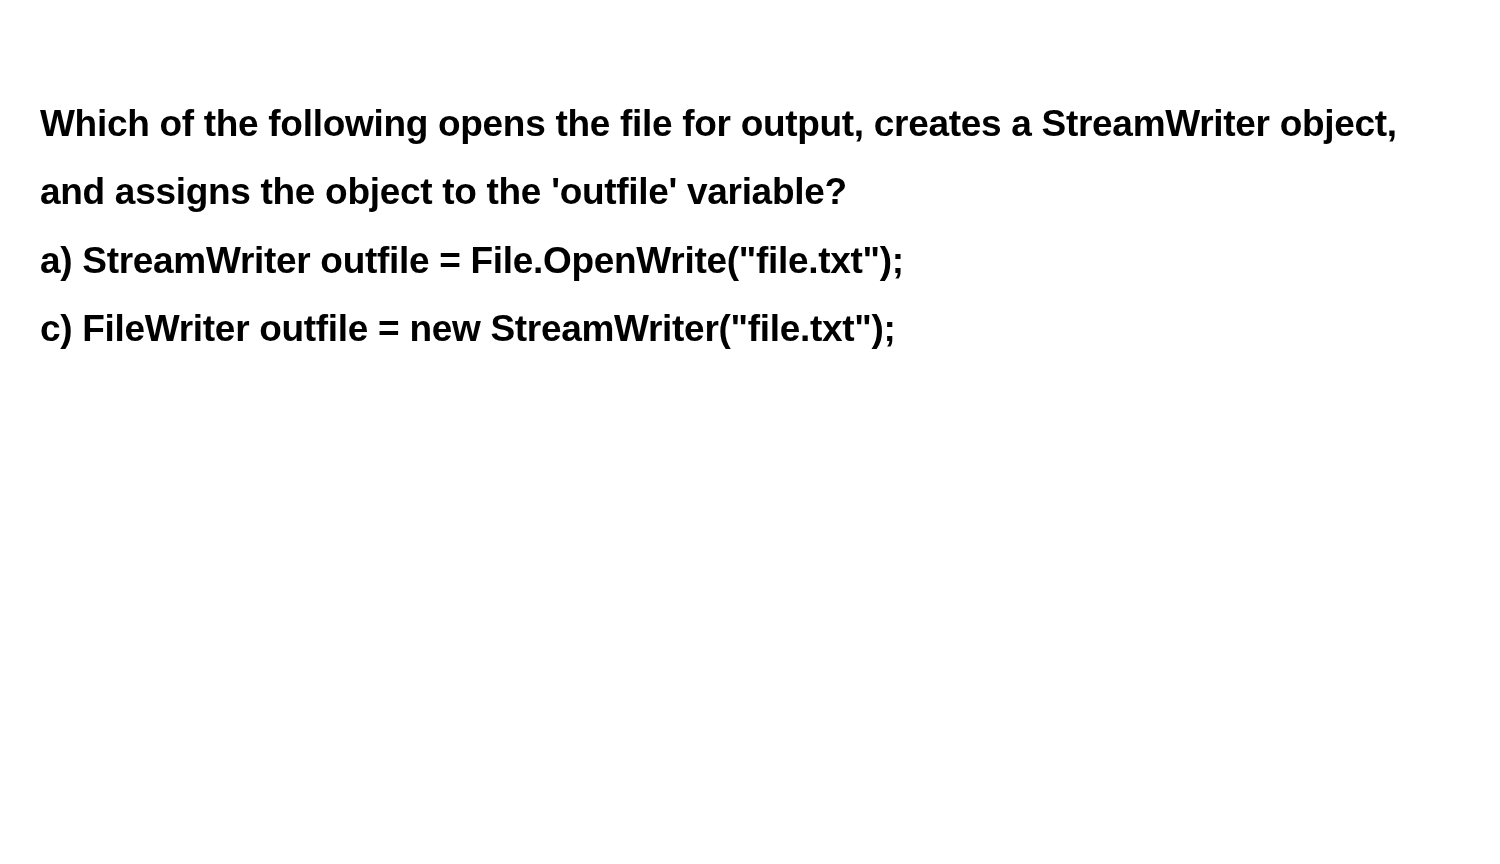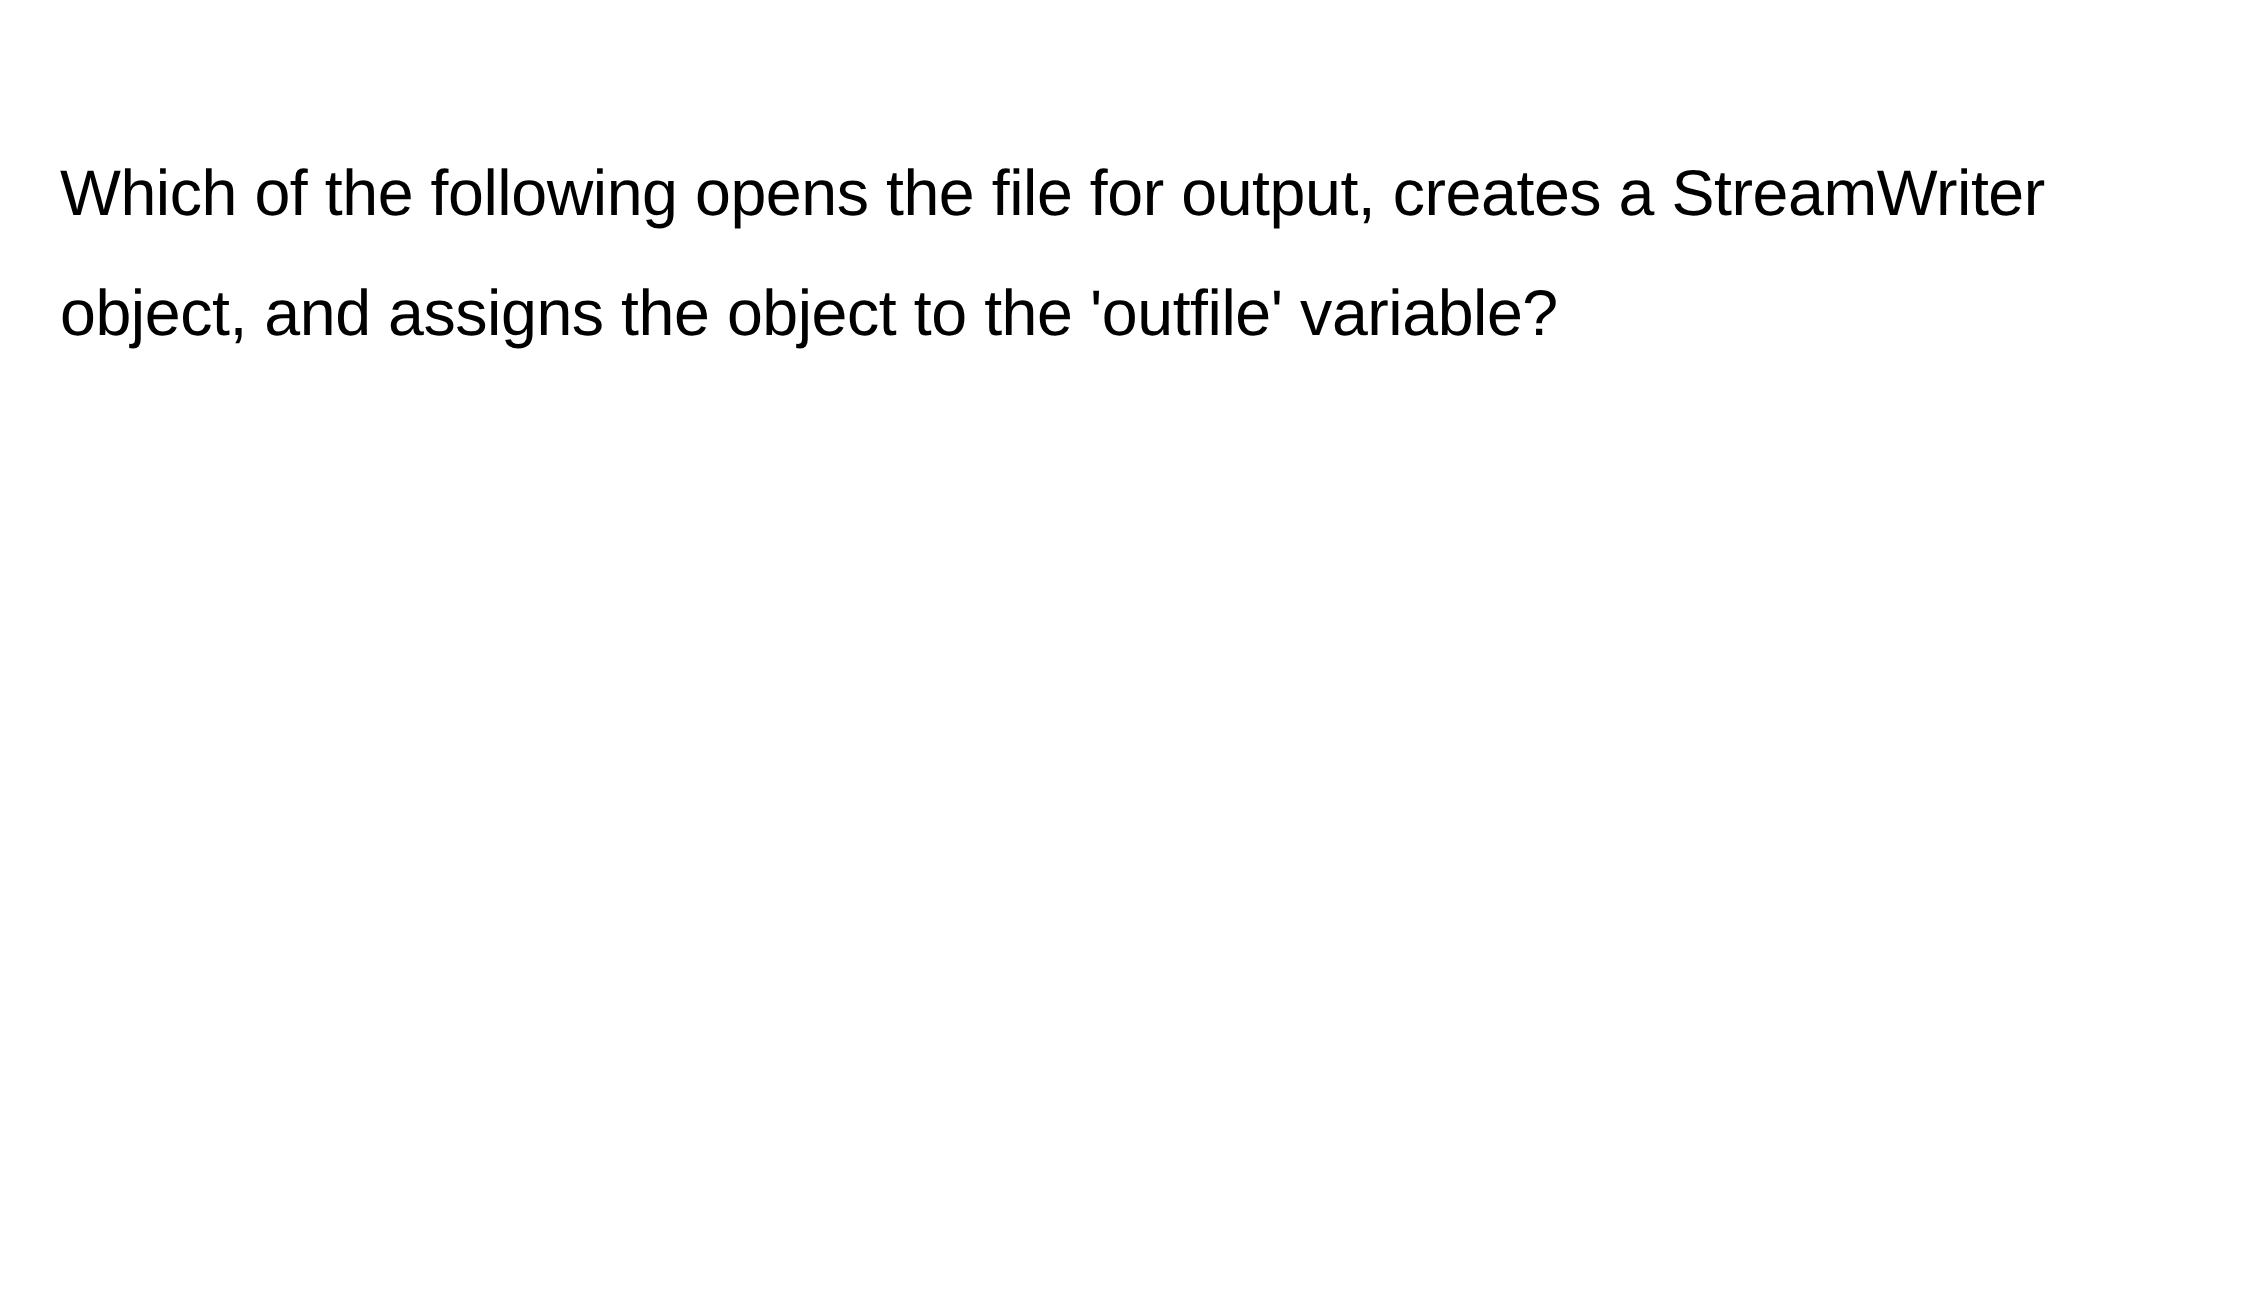--- a/index.html
+++ b/index.html
@@ -9,30 +9,32 @@
   }
   body {
     width: 1500px;
     height: 864px;
     background: #ffffff;
     font-family: -apple-system, BlinkMacSystemFont, "Segoe UI", Helvetica, Arial, sans-serif;
     color: #000000;
     padding: 90px 40px 40px 40px;
   }
   .question-block {
-    font-size: 43px;
+    font-size: 37px;
     line-height: 1.85;
-    font-weight: 400;
+    font-weight: 700;
     letter-spacing: -0.3px;
   }
   .question-text {
     display: block;
   }
   .option {
     display: block;
   }
 </style>
 </head>
 <body>
 
 <div class="question-block">
   <span class="question-text">Which of the following opens the file for output, creates a StreamWriter object, and assigns the object to the 'outfile' variable?</span>
+  <span class="option">a) StreamWriter outfile = File.OpenWrite("file.txt");</span>
+  <span class="option">c) FileWriter outfile = new StreamWriter("file.txt");</span>
 </div>
 
 </body></html>

